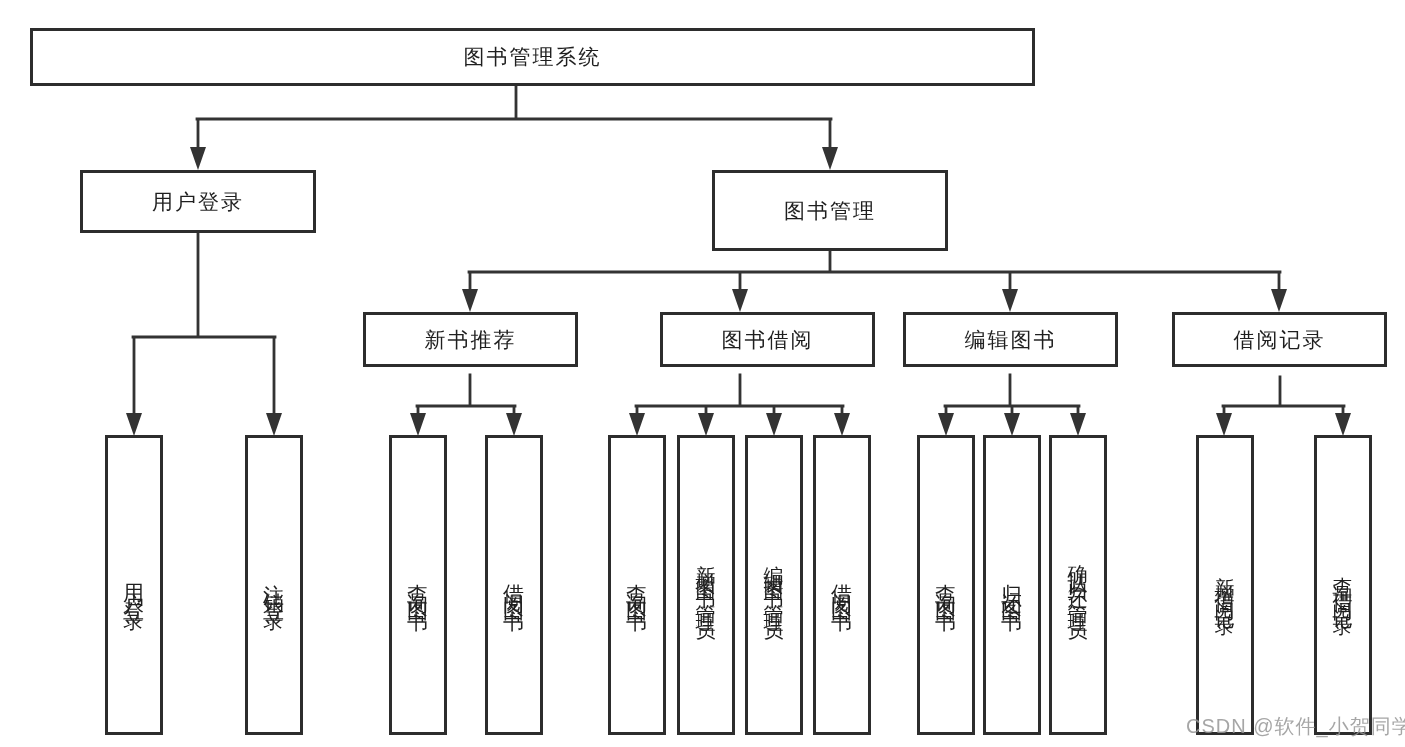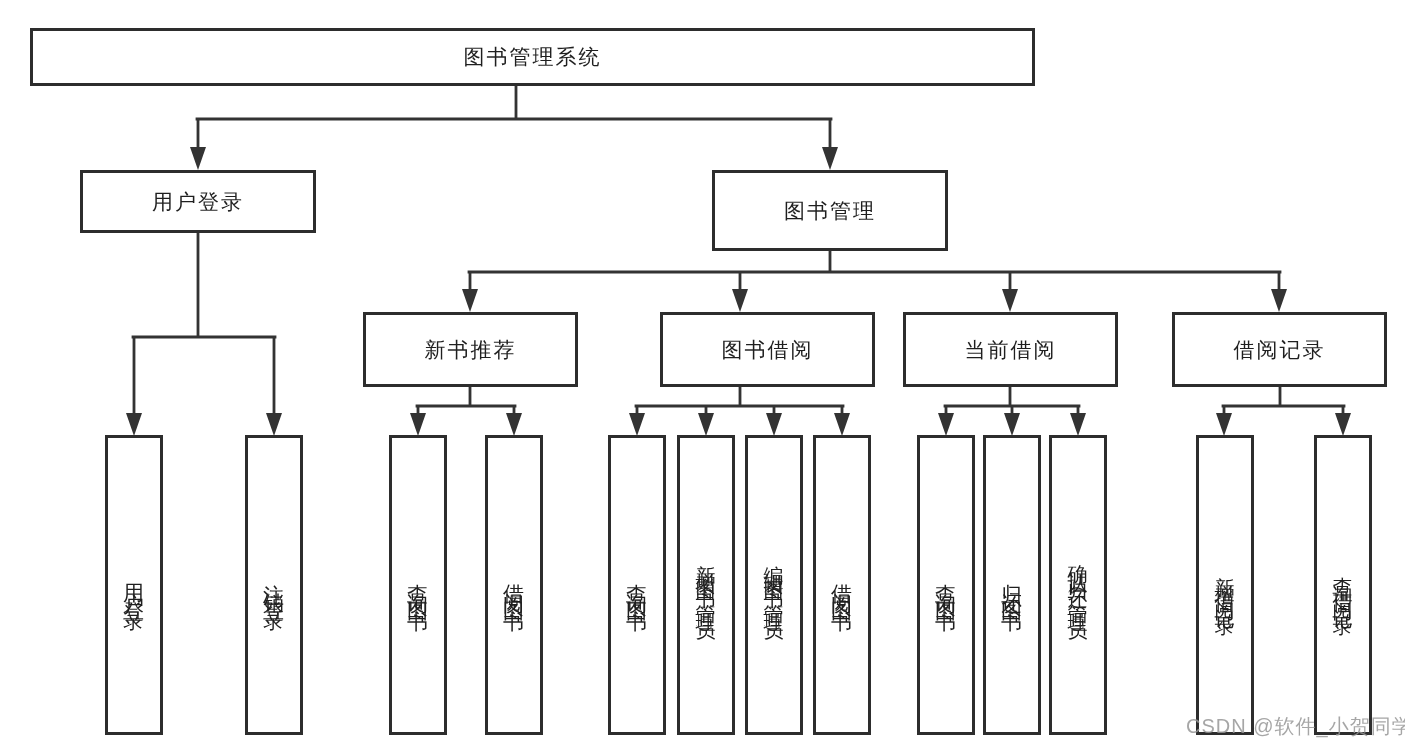--- a/index.html
+++ b/index.html
@@ -31,21 +31,21 @@
     align-items: center;
     justify-content: center;
     font-size: 21px;
     letter-spacing: 2px;
     white-space: nowrap;
     z-index: 2;
   }
   .node.root   { left: 14px;  top: 28px;  width: 1005px; height: 58px; margin-left: 16px; }
   .node.lvl2-a { left: 80px;  top: 170px; width: 236px;  height: 63px; }
   .node.lvl2-b { left: 712px; top: 170px; width: 236px;  height: 81px; }
-  .node.lvl3   { top: 312px; width: 215px; height: 75px; }
+  .node.lvl3   { top: 312px; width: 215px; height: 55px; }
   .node.g0 { left: 363px; }
   .node.g1 { left: 660px; }
   .node.g2 { left: 903px; }
   .node.g3 { left: 1172px; }
   .leaf {
     position: absolute;
     box-sizing: border-box;
     background: #ffffff;
     border: 3px solid #2d2d2d;
     color: #1f1f1f;
@@ -132,21 +132,21 @@
     </g>
   </svg>
 
   <div class="node root">图书管理系统</div>
 
   <div class="node lvl2-a">用户登录</div>
   <div class="node lvl2-b">图书管理</div>
 
   <div class="node lvl3 g0">新书推荐</div>
   <div class="node lvl3 g1">图书借阅</div>
-  <div class="node lvl3 g2">当前借阅</div>
+  <div class="node lvl3 g2">编辑图书</div>
   <div class="node lvl3 g3">借阅记录</div>
 
   <div class="leaf l1">用户登录</div>
   <div class="leaf l2">注销登录</div>
 
   <div class="leaf l3">查询图书</div>
   <div class="leaf l4">借阅图书</div>
 
   <div class="leaf l5">查询图书</div>
   <div class="leaf l6 tight">新增图书（管理员）</div>

